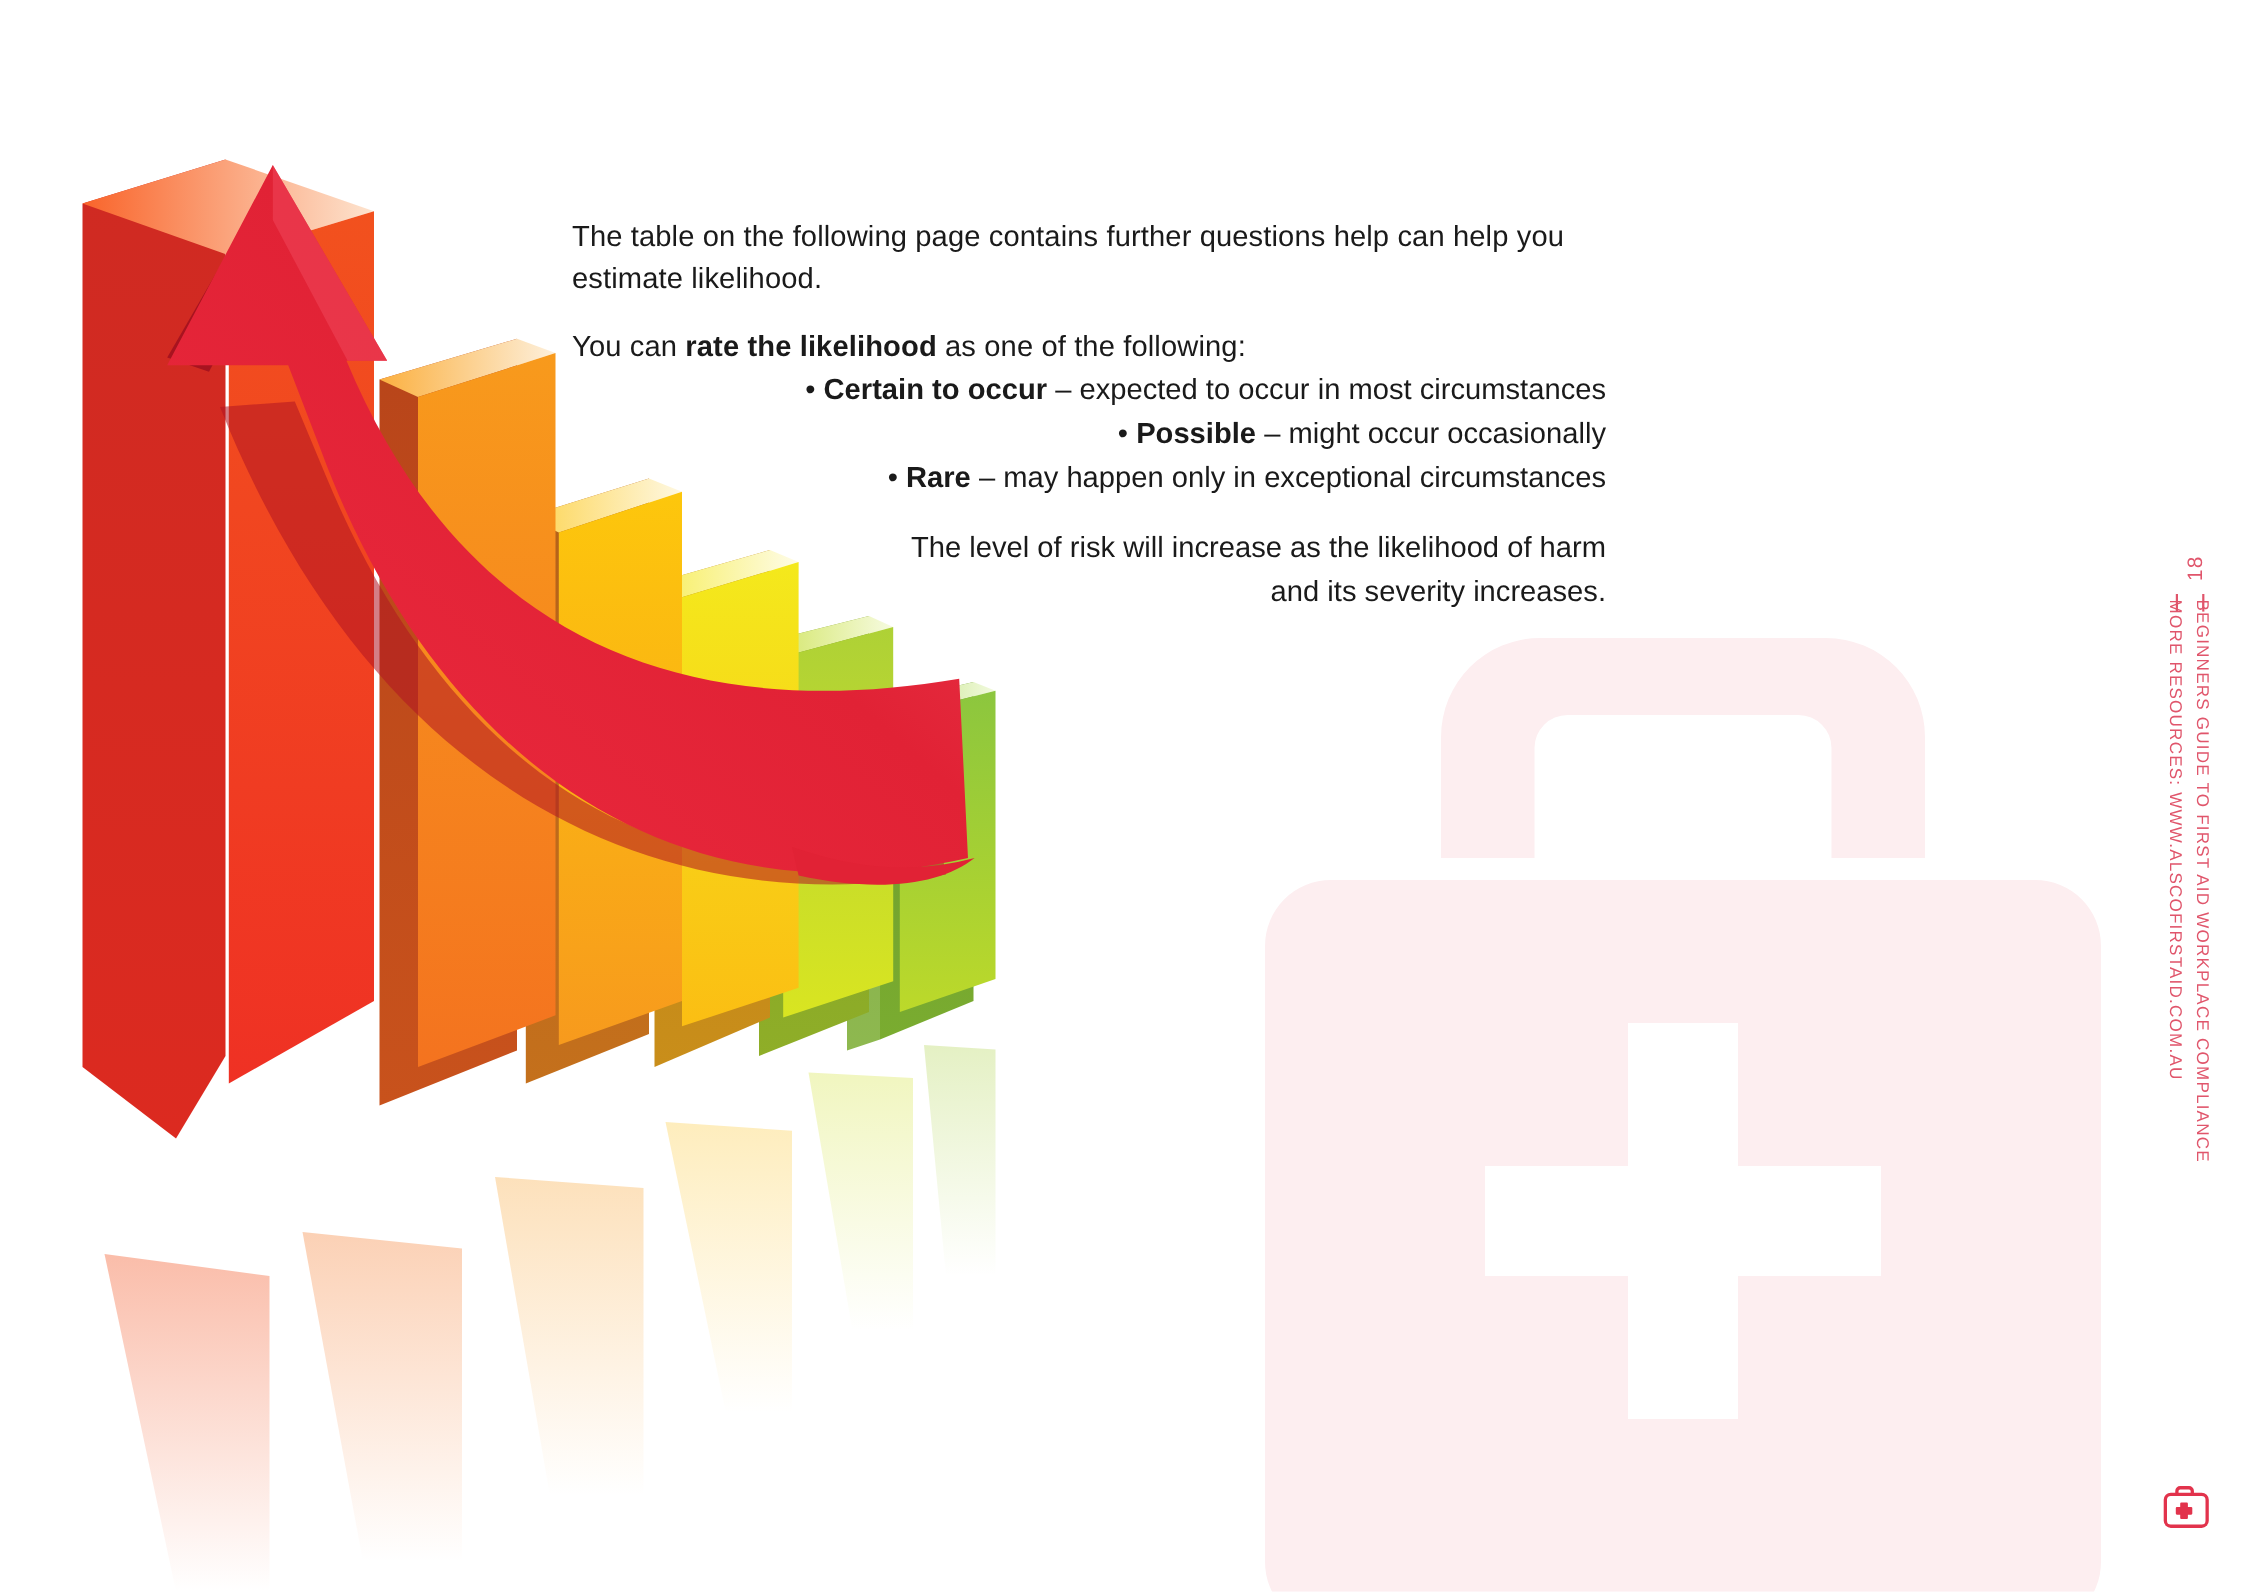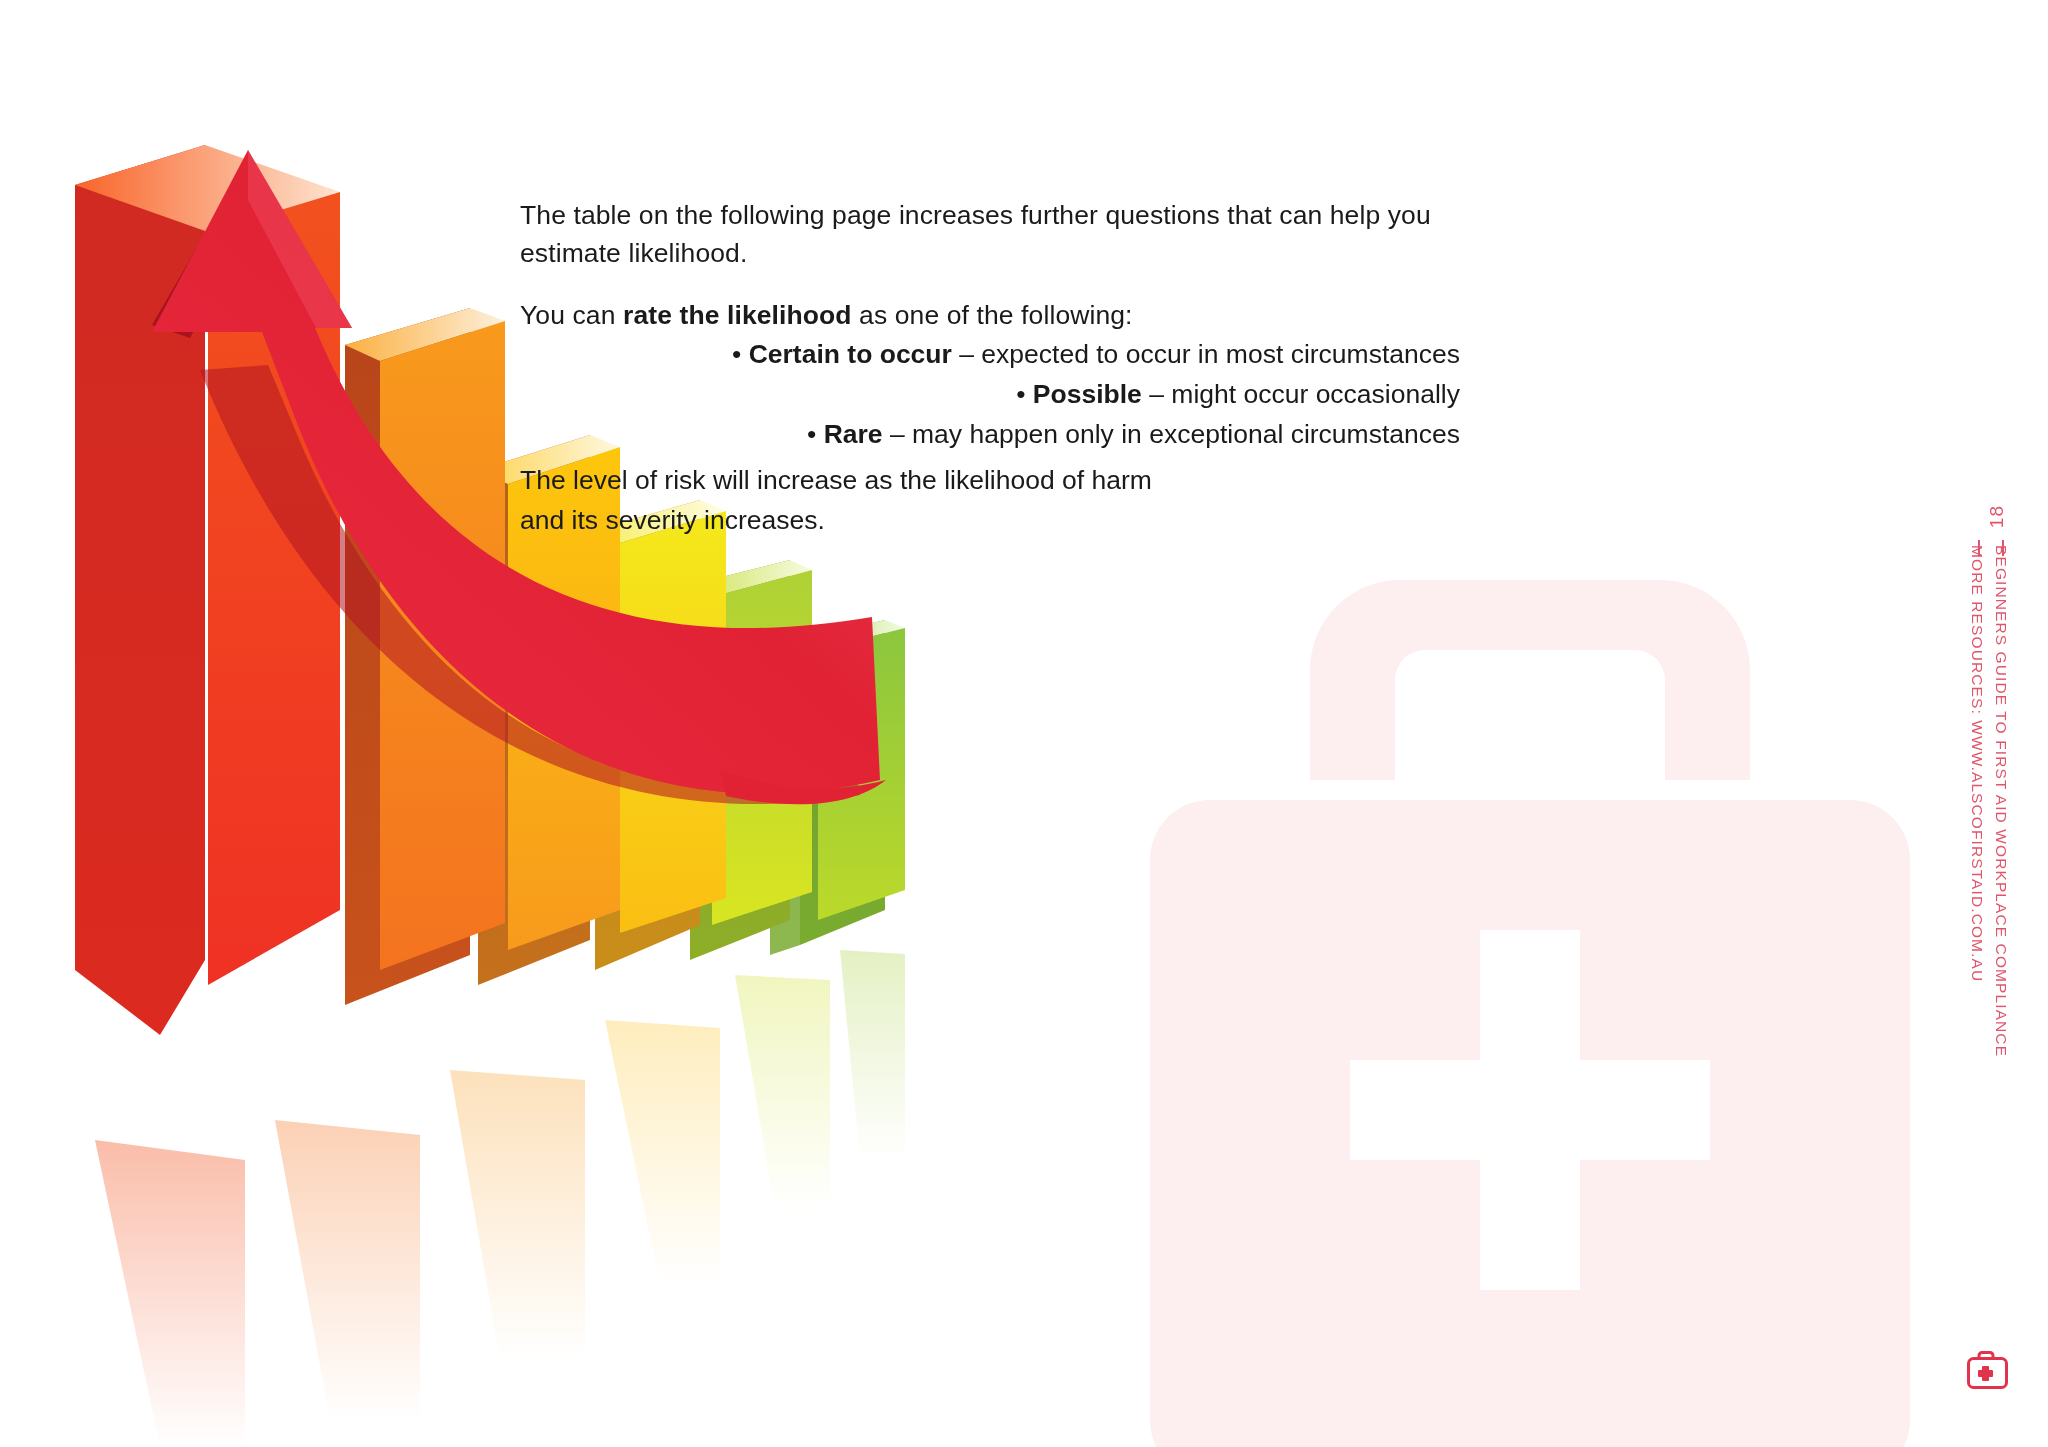--- a/index.html
+++ b/index.html
@@ -45,21 +45,22 @@
   .gap-top{margin-top:24px;}
   .bullet-row{
     font-size:26.5px;
     line-height:40px;
     color:#1a1a1a;
     text-align:right;
     white-space:nowrap;
   }
   .bullet-row b{font-weight:bold;}
   .closing{
-    margin-top:6px;
+    margin-top:23px;
+    text-align:right;
     font-size:26.5px;
     line-height:40px;
     color:#1a1a1a;
   }
   .closing .cl2{display:block;}
 
   
   .rail{
     position:absolute;
     right:18px;top:0;
@@ -295,21 +296,21 @@
 
       <path d="M720 690 C 790 714, 840 712, 886 700 C 856 724, 800 732, 726 716 Z" fill="#e12235"></path>
 
       <path d="M248 70 L 352 248 L 316 248 L 248 120 Z" fill="#ef4257" opacity=".6"></path>
     </g>
   </svg>
 
   <div class="text-col">
 
     <div class="para intro">
-      <span>The table on the following page increases further questions that can help you</span><br>
+      <span>The table on the following page contains further questions help can help you</span><br>
       <span>estimate likelihood.</span>
     </div>
 
     <div class="para line-r gap-top">
       <span>You can </span><b>rate the likelihood</b><span> as one of the following:</span>
     </div>
 
     <div class="bullet-row">
       <span>• </span><b>Certain to occur</b><span> – expected to occur in most circumstances</span>
     </div>

